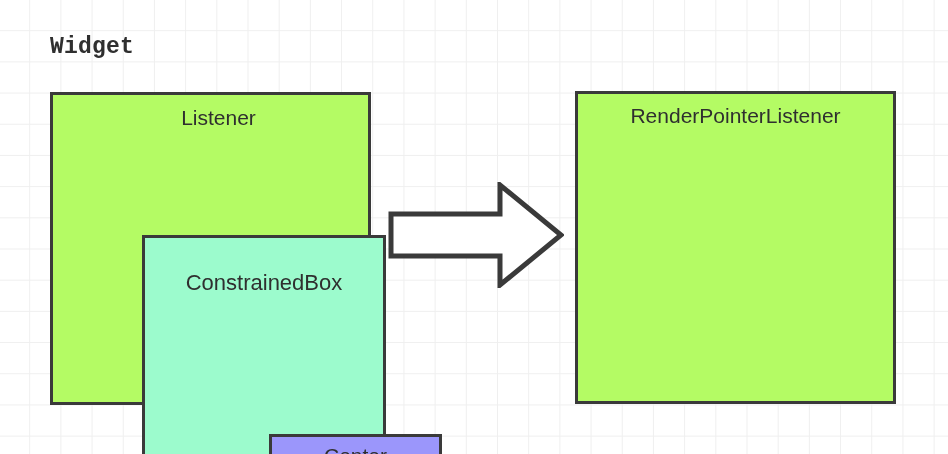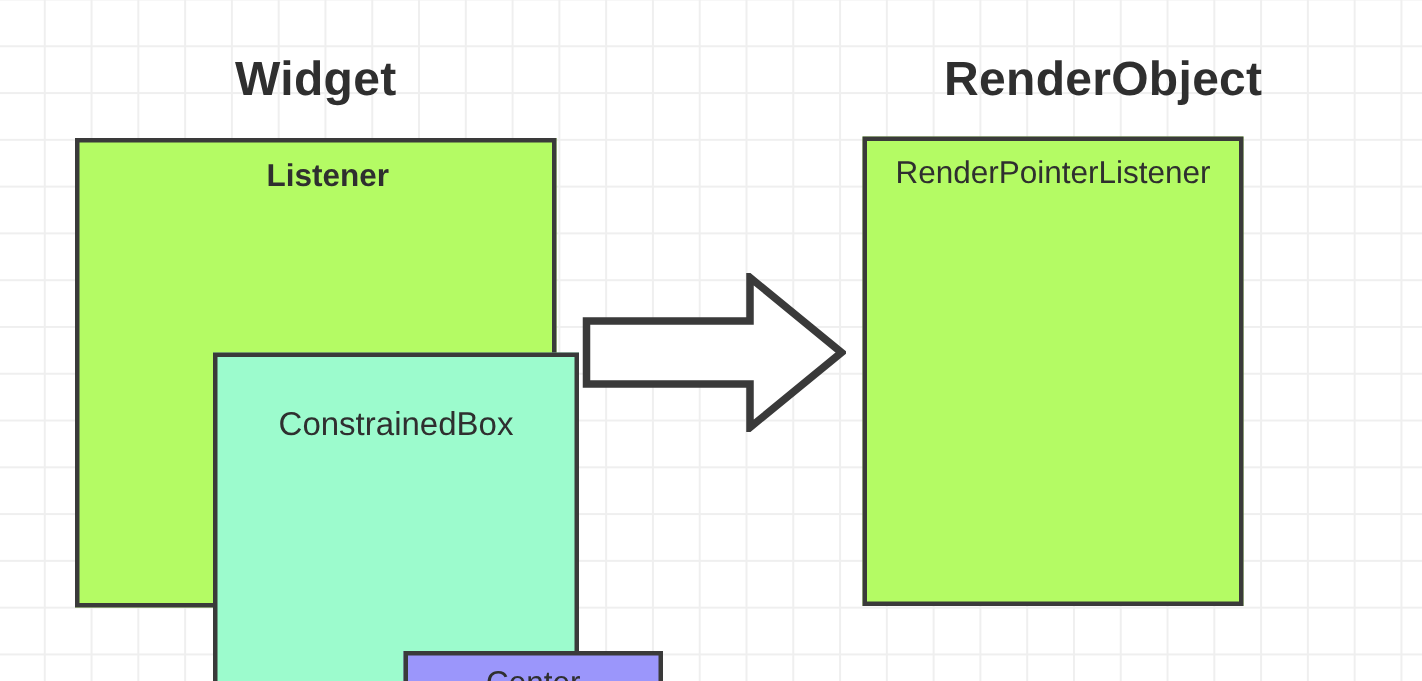--- a/index.html
+++ b/index.html
@@ -23,26 +23,26 @@
       linear-gradient(to right, #efefef 1px, transparent 1px),
       linear-gradient(to bottom, #efefef 1px, transparent 1px);
     background-size: 31.2px 31.2px;
     background-position: -2px -1px;
     overflow: hidden;
   }
 
   
   .diagram-title {
     position: absolute;
-    text-align: center;
-    font-size: 32px;
+    font-size: 23px;
     font-weight: bold;
     color: #2f2f2f;
     letter-spacing: 0.2px;
     white-space: nowrap;
+    font-family: Liberation Mono, monospace;
   }
   #title-widget {
     left: 50px;
     top: 34px;
     width: 321px;
   }
   #title-renderobject {
     left: 575px;
     top: 34px;
     width: 321px;
@@ -63,30 +63,30 @@
     line-height: 1.06;
     white-space: nowrap;
   }
 
   .c-green { background: #b4fb64; }
   .c-teal  { background: #9cfbcd; }
   .c-purple{ background: #9b96fb; }
 
   
   #box-listener      { left: 50px;  top: 92px;  width: 321px; height: 313px; }
-  #box-listener > .nlabel        { top: 12px;  font-size: 21px; font-weight: bold; padding-left: 16px; }
+  #box-listener > .nlabel        { top: 12px;  font-size: 21px; font-weight: normal; padding-left: 16px; }
 
   #box-constrainedbox{ left: 89px;  top: 140px; width: 244px; height: 240px; }
   #box-constrainedbox > .nlabel  { top: 9px;   font-size: 22px; margin-top: 24px; }
 
   #box-center        { left: 124px; top: 196px; width: 173px; height: 162px; }
   #box-center > .nlabel          { top: 8px;   font-size: 21px; }
 
   
-  #box-renderpointerlistener { left: 575px; top: 91px;  width: 254px; height: 313px; }
+  #box-renderpointerlistener { left: 575px; top: 91px;  width: 321px; height: 313px; }
   #box-renderpointerlistener > .nlabel { top: 11px; font-size: 21px; }
 
   
   #flow-arrow {
     position: absolute;
     left: 388px;
     top: 182px;
     width: 176px;
     height: 106px;
   }
@@ -121,21 +121,20 @@
       </div>
     </div>
   </div>
 
   <div id="flow-arrow">
     <svg width="176" height="106" viewBox="0 0 176 106" xmlns="http://www.w3.org/2000/svg">
       <polygon points="3,32 112,32 112,3 173,53 112,103 112,74 3,74" fill="#ffffff" stroke="#3a3a3a" stroke-width="5" stroke-linejoin="miter"></polygon>
     </svg>
   </div>
 
-  <div class="diagram-title" id="title-renderobject">RenderObject</div>
 
   <div class="nbox c-green" id="box-renderpointerlistener">
     <div class="nlabel">RenderPointerListener</div>
 
   </div>
 
 
 </div>
 
 </body></html>

